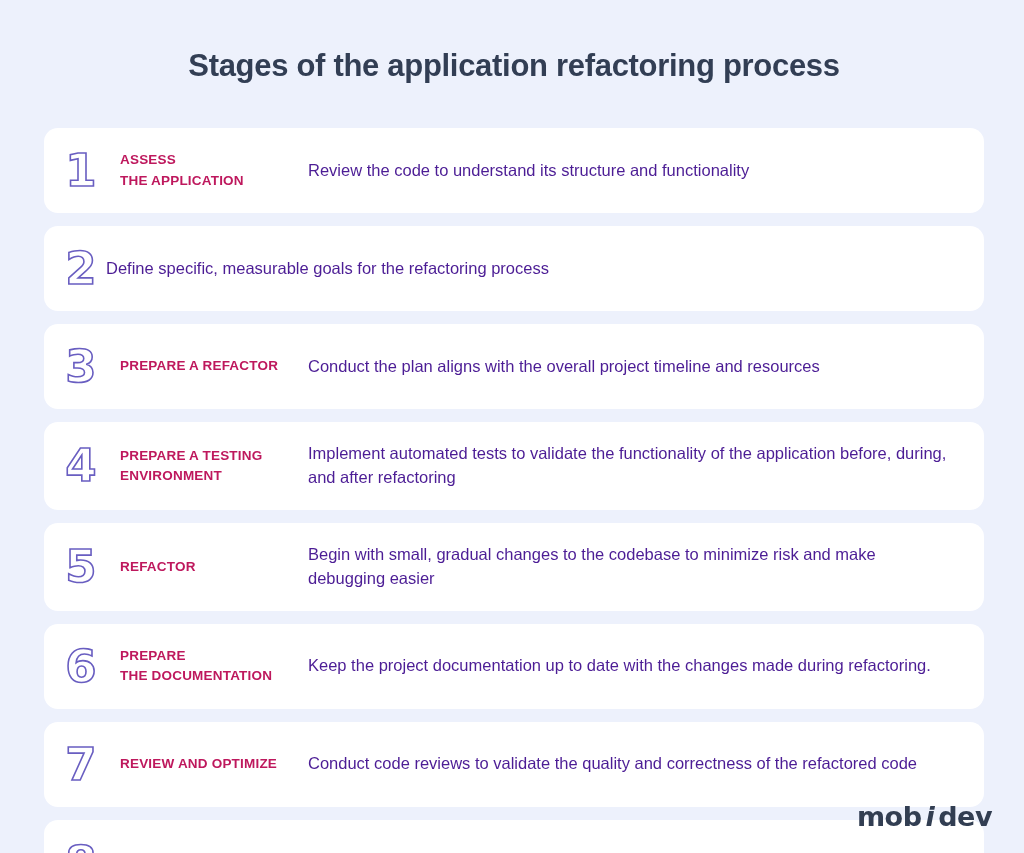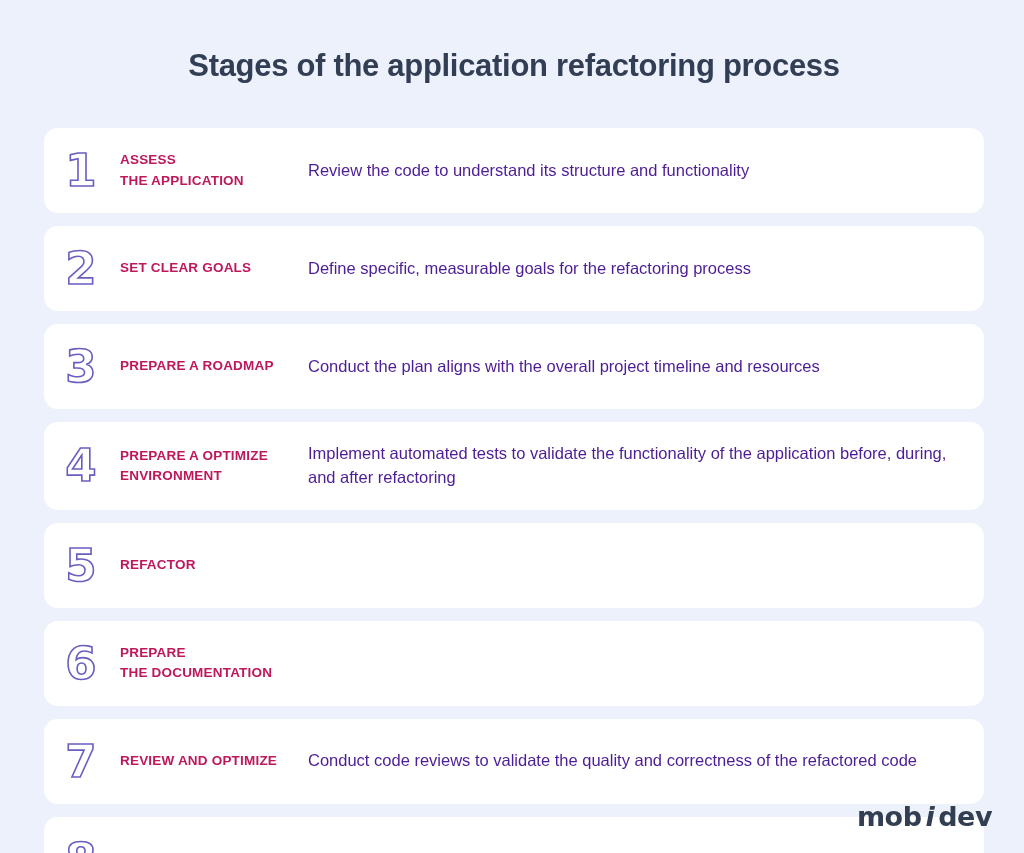--- a/index.html
+++ b/index.html
@@ -84,46 +84,47 @@
 
   <div class="stage-card">
     <div class="stage-number">1</div>
     <div class="stage-title">ASSESS
 THE APPLICATION</div>
     <div class="stage-desc">Review the code to understand its structure and functionality</div>
   </div>
 
   <div class="stage-card">
     <div class="stage-number">2</div>
-    <div class="stage-title">SET CLEAR GOALS</div>
     <div class="stage-desc">Define specific, measurable goals for the refactoring process</div>
   </div>
 
   <div class="stage-card">
     <div class="stage-number">3</div>
-    <div class="stage-title">PREPARE A ROADMAP</div>
+    <div class="stage-title">PREPARE A REFACTOR</div>
     <div class="stage-desc">Conduct the plan aligns with the overall project timeline and resources</div>
   </div>
 
   <div class="stage-card">
     <div class="stage-number">4</div>
-    <div class="stage-title">PREPARE A OPTIMIZE
+    <div class="stage-title">PREPARE A TESTING
 ENVIRONMENT</div>
     <div class="stage-desc">Implement automated tests to validate the functionality of the application before, during, and after refactoring</div>
   </div>
 
   <div class="stage-card">
     <div class="stage-number">5</div>
     <div class="stage-title">REFACTOR</div>
+    <div class="stage-desc">Begin with small, gradual changes to the codebase to minimize risk and make debugging easier</div>
   </div>
 
   <div class="stage-card">
     <div class="stage-number">6</div>
     <div class="stage-title">PREPARE
 THE DOCUMENTATION</div>
+    <div class="stage-desc">Keep the project documentation up to date with the changes made during refactoring.</div>
   </div>
 
   <div class="stage-card">
     <div class="stage-number">7</div>
     <div class="stage-title">REVIEW AND OPTIMIZE</div>
     <div class="stage-desc">Conduct code reviews to validate the quality and correctness of the refactored code</div>
   </div>
 
   <div class="stage-card">
     <div class="stage-number">8</div>

